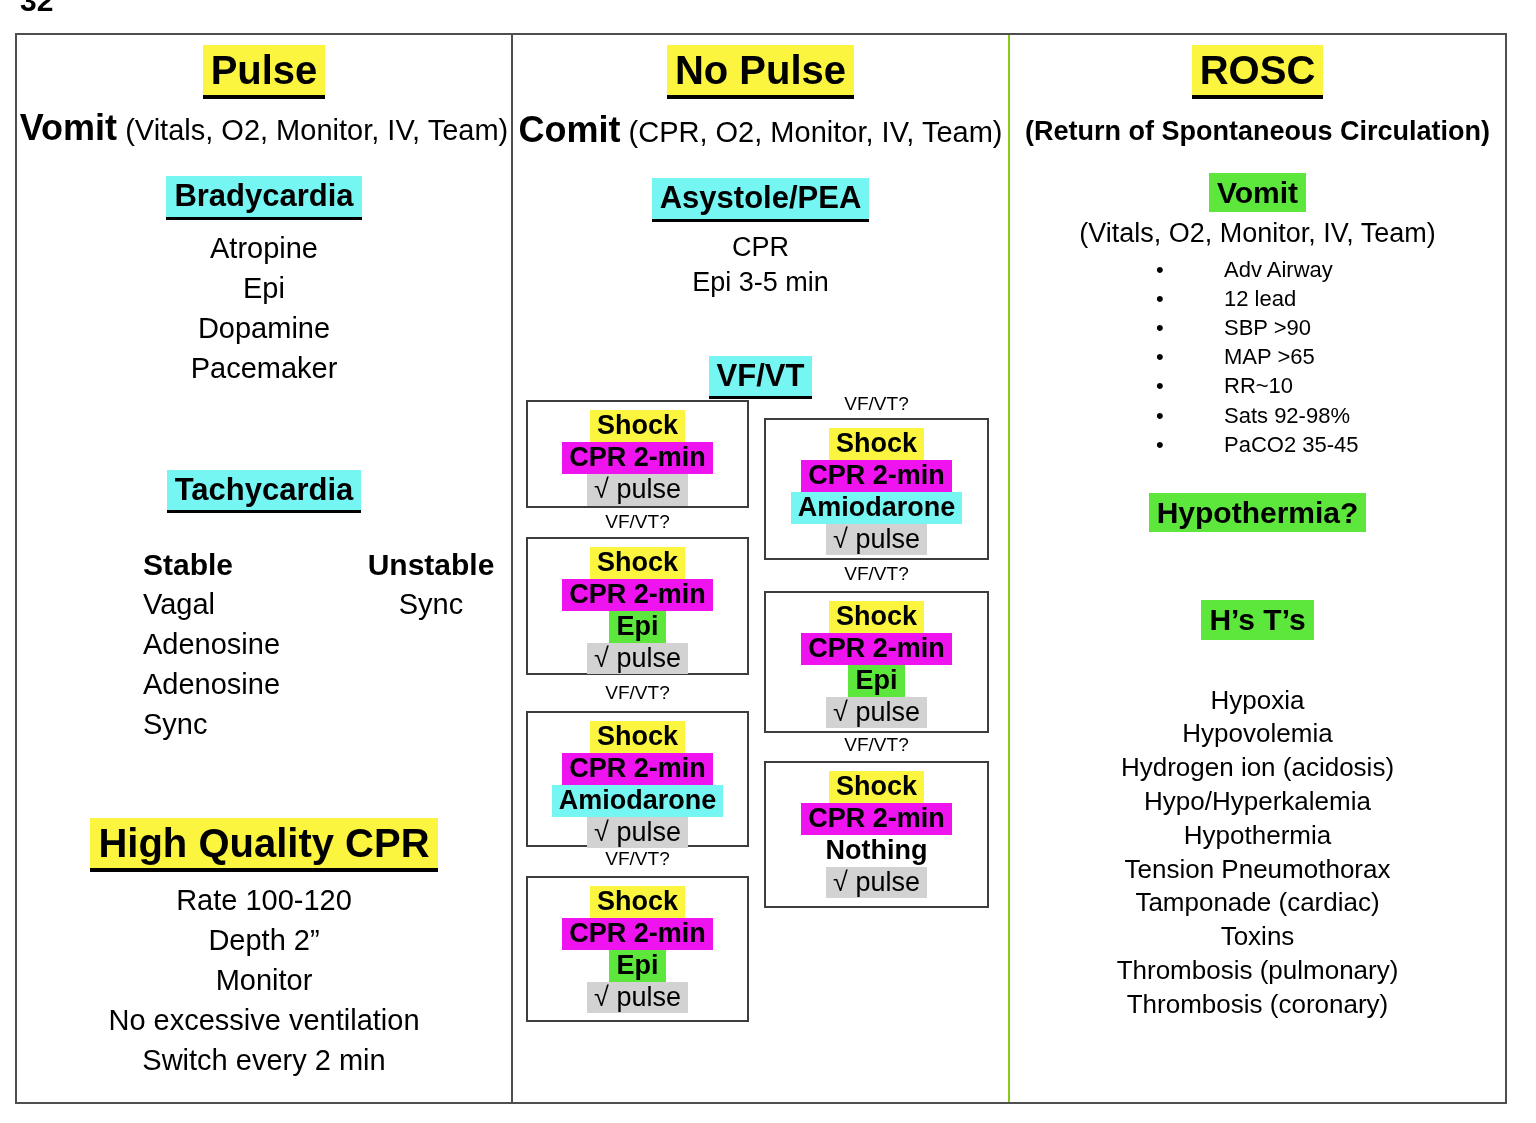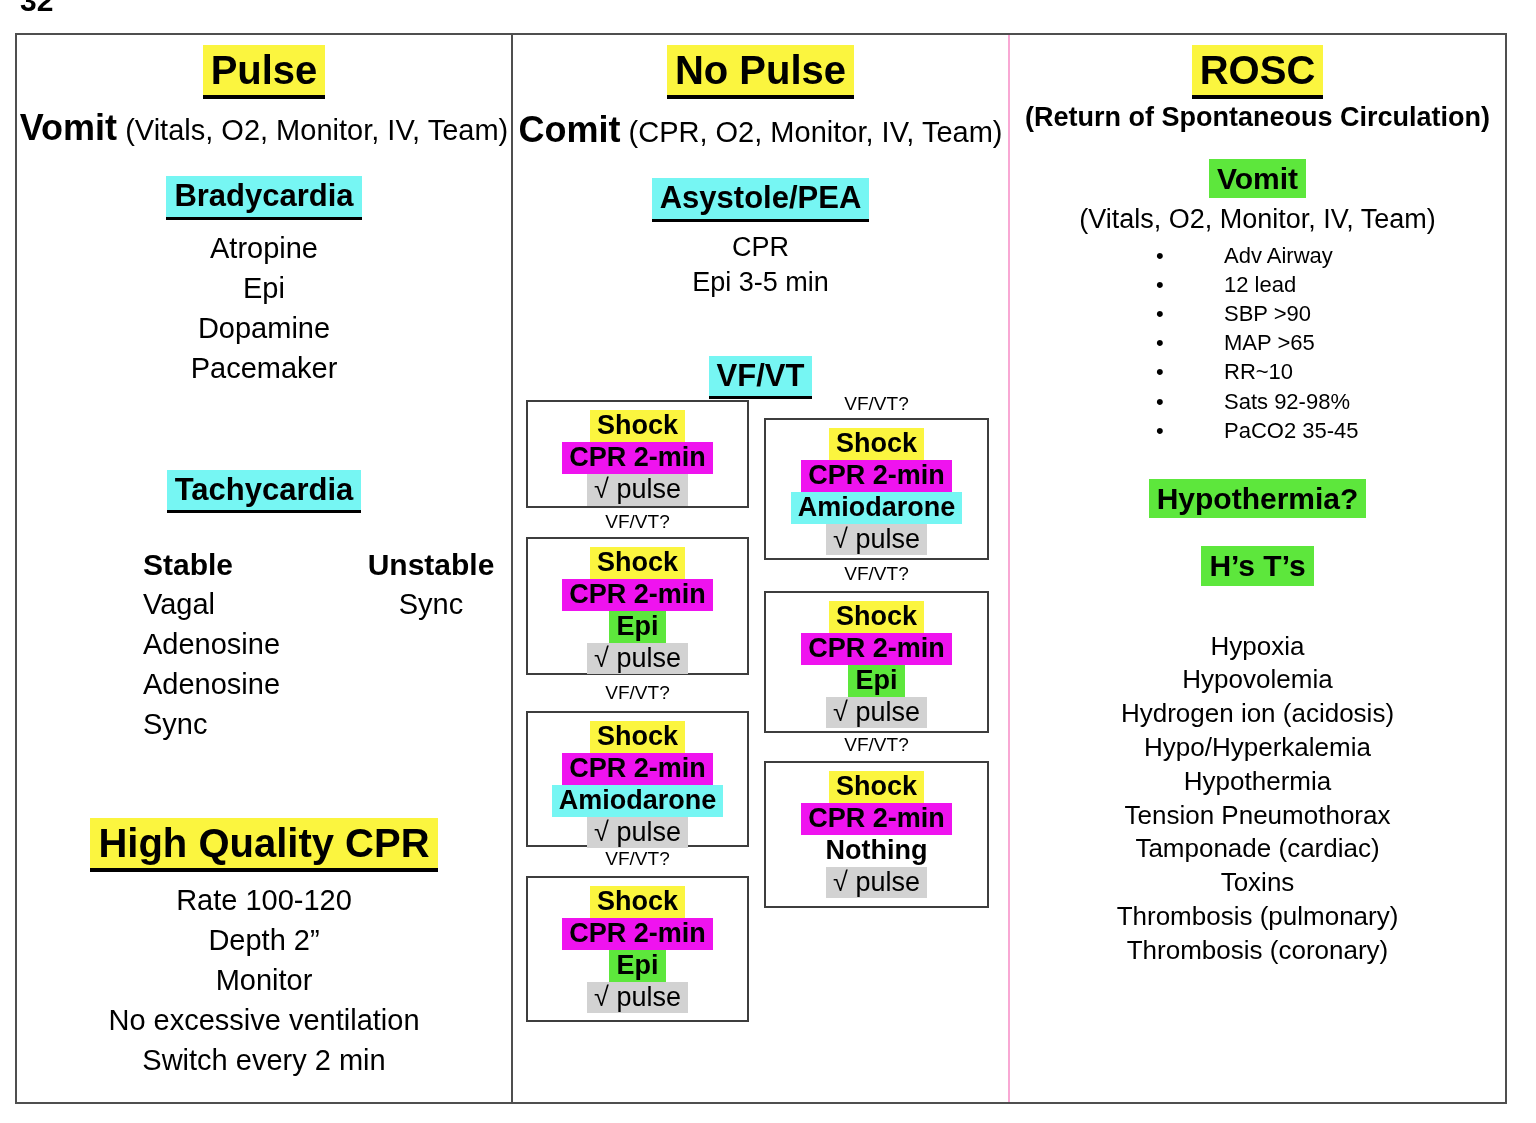--- a/index.html
+++ b/index.html
@@ -2,21 +2,21 @@
 <html><head>
 <meta charset="utf-8">
 <style>
   html,body{margin:0;padding:0;background:#fff;}
   body{font-family:"Liberation Sans",sans-serif;color:#000;}
   .page{position:relative;width:1536px;height:1123px;background:#fff;overflow:hidden;}
   .page-number{position:absolute;top:-16px;left:20px;font-size:30px;font-weight:bold;}
   .sheet{position:absolute;left:15px;top:33px;width:1488px;height:1067px;border:2px solid #4f4f4f;display:flex;background:#fff;}
   .col{position:relative;height:100%;text-align:center;}
   .col-1{width:494px;border-right:2px solid #4f4f4f;}
-  .col-2{width:495px;border-right:2px solid #f9a8d4;}
+  .col-2{width:495px;border-right:2px solid #84cc16;}
   .col-3{flex:1;}
   .hl{display:inline-block;padding:1px 8px;}
   .u{border-bottom:3px solid #000;}
   .h-xl{font-size:40px;font-weight:bold;line-height:1.2;}
   .h-xl .u{border-bottom-width:4px;}
   .h-lg{font-size:31px;font-weight:bold;line-height:1.25;}
   .mnemo-line{font-size:29px;line-height:1.3;}
   .mnemo{font-size:36px;font-weight:bold;}
   .plain-list{font-size:29px;line-height:1.38;}
   .small-list{font-size:27px;line-height:1.3;}
@@ -30,21 +30,21 @@
   .step{font-size:27px;font-weight:bold;line-height:1.18;padding:0 7px;white-space:nowrap;}
   .step.rg{font-weight:normal;text-align:right;}
   .recheck{position:absolute;font-size:19px;line-height:1.1;text-align:center;}
   
   .subtitle{font-size:27px;font-weight:bold;line-height:1.25;}
   .h-md{font-size:30px;font-weight:bold;line-height:1.25;}
   .goals{font-size:22px;line-height:1.32;}
   .goal{display:flex;text-align:left;padding-left:146px;}
   .goal .dot{width:68px;}
   .hts-list{font-size:26px;line-height:1.3;}
-  .mt2{margin-top:2px;}.mt4{margin-top:4px;}.mt6{margin-top:6px;}.mt8{margin-top:8px;}
+  .mt2{margin-top:16px;}.mt4{margin-top:4px;}.mt6{margin-top:6px;}.mt8{margin-top:8px;}
   .mt10{margin-top:10px;}.mt24{margin-top:24px;}.mt28{margin-top:28px;}.mt32{margin-top:32px;}
   .mt34{margin-top:34px;}.mt44{margin-top:44px;}.mt56{margin-top:56px;}.mt74{margin-top:74px;}.mt82{margin-top:82px;}
 </style>
 </head>
 <body>
 
 <div class="page">
   <div class="page-number">32</div>
 
   <div class="sheet">
@@ -220,21 +220,21 @@
             <span class="dot">•</span>
             <span>PaCO2 35-45</span>
           </div>
       </div>
 
       <div class="h-md mt34">
         <span class="hl" style="background: rgb(93, 231, 60);">Hypothermia?</span>
       </div>
 
       <div class="h-md mt28">
-        <span class="hl" style="background: rgb(93, 231, 60);">H’s T’s</span>
+        <span class="hl" style="background: rgb(93, 231, 60); margin-top: 40px;">H’s T’s</span>
       </div>
 
       <div class="hts-list mt44">
         <div>Hypoxia</div>
         <div>Hypovolemia</div>
         <div>Hydrogen ion (acidosis)</div>
         <div>Hypo/Hyperkalemia</div>
         <div>Hypothermia</div>
         <div>Tension Pneumothorax</div>
         <div>Tamponade (cardiac)</div>

